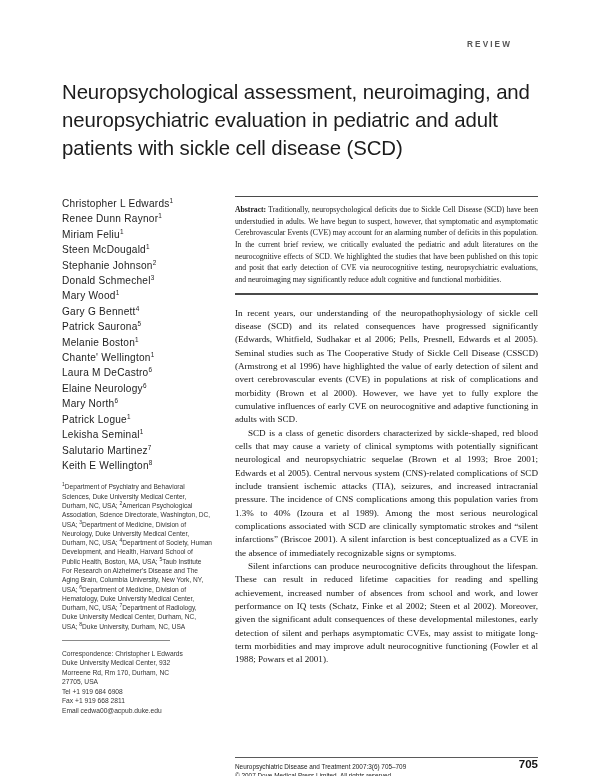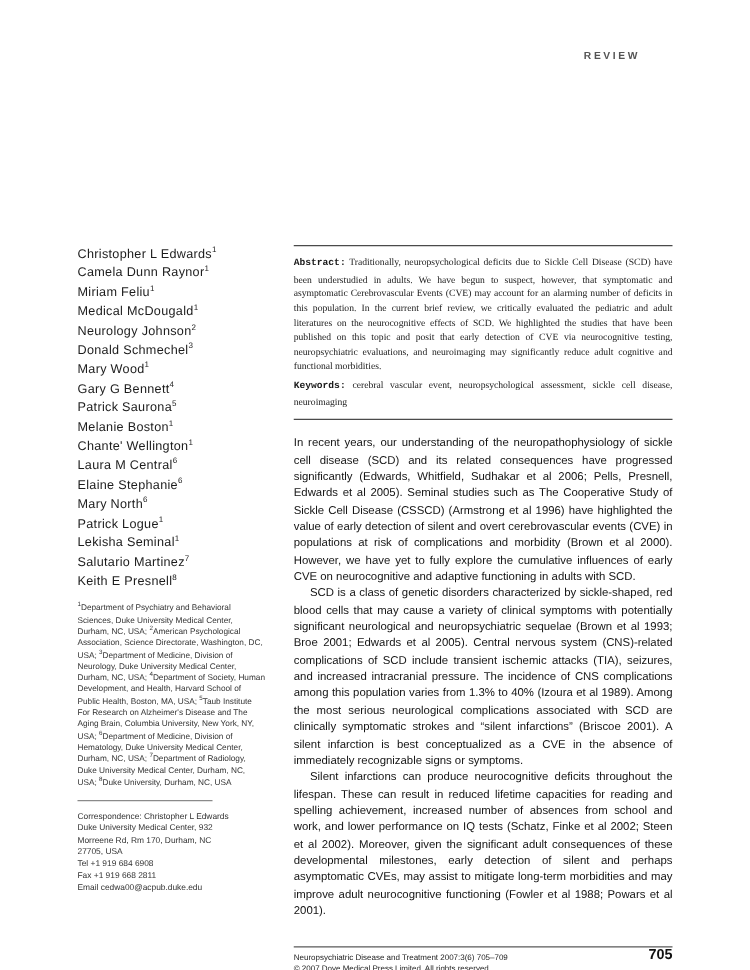--- a/index.html
+++ b/index.html
@@ -114,40 +114,39 @@
   }
   .abstract {
     font-family: "Liberation Serif", serif;
     font-size: 7.7px;
     line-height: 11.6px;
     text-align: justify;
     color: #1a1a1a;
   }
   .abstract b, .keywords b {
     font-weight: 700;
-    font-family: Liberation Mono, monospace;
   }
   .keywords {
     font-family: "Liberation Serif", serif;
     font-size: 7.7px;
     line-height: 11.6px;
     text-align: justify;
     color: #1a1a1a;
     margin-top: 3px;
   }
   .rule-bottom {
     width: 303px;
     height: 1.2px;
     background: #4a4a4a;
     margin-top: 8px;
   }
 
   .body-text {
     margin-top: 12px;
-    font-family: Liberation Sans, sans-serif;
+    font-family: Liberation Serif, serif;
     font-size: 9.1px;
     line-height: 13.35px;
     text-align: justify;
     color: #141414;
     hyphens: auto;
   }
   .body-text p {
     margin: 0;
     text-indent: 13px;
   }
@@ -186,63 +185,61 @@
     color: #111;
   }
 </style>
 </head>
 <body>
 
 <div class="page">
 
   <div class="review-head">REVIEW</div>
 
+  <div class="title">Neuropsychological assessment, neuroimaging, and neuropsychiatric evaluation in pediatric and adult patients with sickle cell disease (SCD)</div>
 
   <div class="left-col">
     <div class="authors">
         <div><span>Christopher L Edwards</span><sup>1</sup></div>
-        <div><span>Camela Dunn Raynor</span><sup>1</sup></div>
+        <div><span>Renee Dunn Raynor</span><sup>1</sup></div>
         <div><span>Miriam Feliu</span><sup>1</sup></div>
-        <div><span>Medical McDougald</span><sup>1</sup></div>
-        <div><span>Neurology Johnson</span><sup>2</sup></div>
+        <div><span>Steen McDougald</span><sup>1</sup></div>
+        <div><span>Stephanie Johnson</span><sup>2</sup></div>
         <div><span>Donald Schmechel</span><sup>3</sup></div>
         <div><span>Mary Wood</span><sup>1</sup></div>
         <div><span>Gary G Bennett</span><sup>4</sup></div>
         <div><span>Patrick Saurona</span><sup>5</sup></div>
         <div><span>Melanie Boston</span><sup>1</sup></div>
         <div><span>Chante' Wellington</span><sup>1</sup></div>
-        <div><span>Laura M Central</span><sup>6</sup></div>
-        <div><span>Elaine Stephanie</span><sup>6</sup></div>
+        <div><span>Laura M DeCastro</span><sup>6</sup></div>
+        <div><span>Elaine Neurology</span><sup>6</sup></div>
         <div><span>Mary North</span><sup>6</sup></div>
         <div><span>Patrick Logue</span><sup>1</sup></div>
         <div><span>Lekisha Seminal</span><sup>1</sup></div>
         <div><span>Salutario Martinez</span><sup>7</sup></div>
-        <div><span>Keith E Presnell</span><sup>8</sup></div>
+        <div><span>Keith E Wellington</span><sup>8</sup></div>
       </div>
     <div class="affil"><sup>1</sup><span>Department of Psychiatry and Behavioral Sciences, Duke University Medical Center, Durham, NC, USA; </span><sup>2</sup><span>American Psychological Association, Science Directorate, Washington, DC, USA; </span><sup>3</sup><span>Department of Medicine, Division of Neurology, Duke University Medical Center, Durham, NC, USA; </span><sup>4</sup><span>Department of Society, Human Development, and Health, Harvard School of Public Health, Boston, MA, USA; </span><sup>5</sup><span>Taub Institute For Research on Alzheimer's Disease and The Aging Brain, Columbia University, New York, NY, USA; </span><sup>6</sup><span>Department of Medicine, Division of Hematology, Duke University Medical Center, Durham, NC, USA; </span><sup>7</sup><span>Department of Radiology, Duke University Medical Center, Durham, NC, USA; </span><sup>8</sup><span>Duke University, Durham, NC, USA</span></div>
     <div class="rule-left"></div>
     <div class="correspondence">
         <div>Correspondence: Christopher L Edwards</div>
         <div>Duke University Medical Center, 932</div>
         <div>Morreene Rd, Rm 170, Durham, NC</div>
         <div>27705, USA</div>
         <div>Tel +1 919 684 6908</div>
         <div>Fax +1 919 668 2811</div>
         <div>Email cedwa00@acpub.duke.edu</div>
       </div>
   </div>
 
   <div class="right-col">
     <div class="rule-top"></div>
     <div class="abstract">
       <b>Abstract:</b><span> Traditionally, neuropsychological deficits due to Sickle Cell Disease (SCD) have been understudied in adults. We have begun to suspect, however, that symptomatic and asymptomatic Cerebrovascular Events (CVE) may account for an alarming number of deficits in this population. In the current brief review, we critically evaluated the pediatric and adult literatures on the neurocognitive effects of SCD. We highlighted the studies that have been published on this topic and posit that early detection of CVE via neurocognitive testing, neuropsychiatric evaluations, and neuroimaging may significantly reduce adult cognitive and functional morbidities.</span>
     </div>
-    <div class="keywords">
-      <b>Keywords:</b><span> cerebral vascular event, neuropsychological assessment, sickle cell disease, neuroimaging</span>
-    </div>
     <div class="rule-bottom"></div>
     <div class="body-text">
         <p class="first">In recent years, our understanding of the neuropathophysiology of sickle cell disease (SCD) and its related consequences have progressed significantly (Edwards, Whitfield, Sudhakar et al 2006; Pells, Presnell, Edwards et al 2005). Seminal studies such as The Cooperative Study of Sickle Cell Disease (CSSCD) (Armstrong et al 1996) have highlighted the value of early detection of silent and overt cerebrovascular events (CVE) in populations at risk of complications and morbidity (Brown et al 2000). However, we have yet to fully explore the cumulative influences of early CVE on neurocognitive and adaptive functioning in adults with SCD.</p>
         <p>SCD is a class of genetic disorders characterized by sickle-shaped, red blood cells that may cause a variety of clinical symptoms with potentially significant neurological and neuropsychiatric sequelae (Brown et al 1993; Broe 2001; Edwards et al 2005). Central nervous system (CNS)-related complications of SCD include transient ischemic attacks (TIA), seizures, and increased intracranial pressure. The incidence of CNS complications among this population varies from 1.3% to 40% (Izoura et al 1989). Among the most serious neurological complications associated with SCD are clinically symptomatic strokes and “silent infarctions” (Briscoe 2001). A silent infarction is best conceptualized as a CVE in the absence of immediately recognizable signs or symptoms.</p>
         <p>Silent infarctions can produce neurocognitive deficits throughout the lifespan. These can result in reduced lifetime capacities for reading and spelling achievement, increased number of absences from school and work, and lower performance on IQ tests (Schatz, Finke et al 2002; Steen et al 2002). Moreover, given the significant adult consequences of these developmental milestones, early detection of silent and perhaps asymptomatic CVEs, may assist to mitigate long-term morbidities and may improve adult neurocognitive functioning (Fowler et al 1988; Powars et al 2001).</p>
       </div>
   </div>
 
   <div class="footer">
     <div class="footer-rule"></div>

